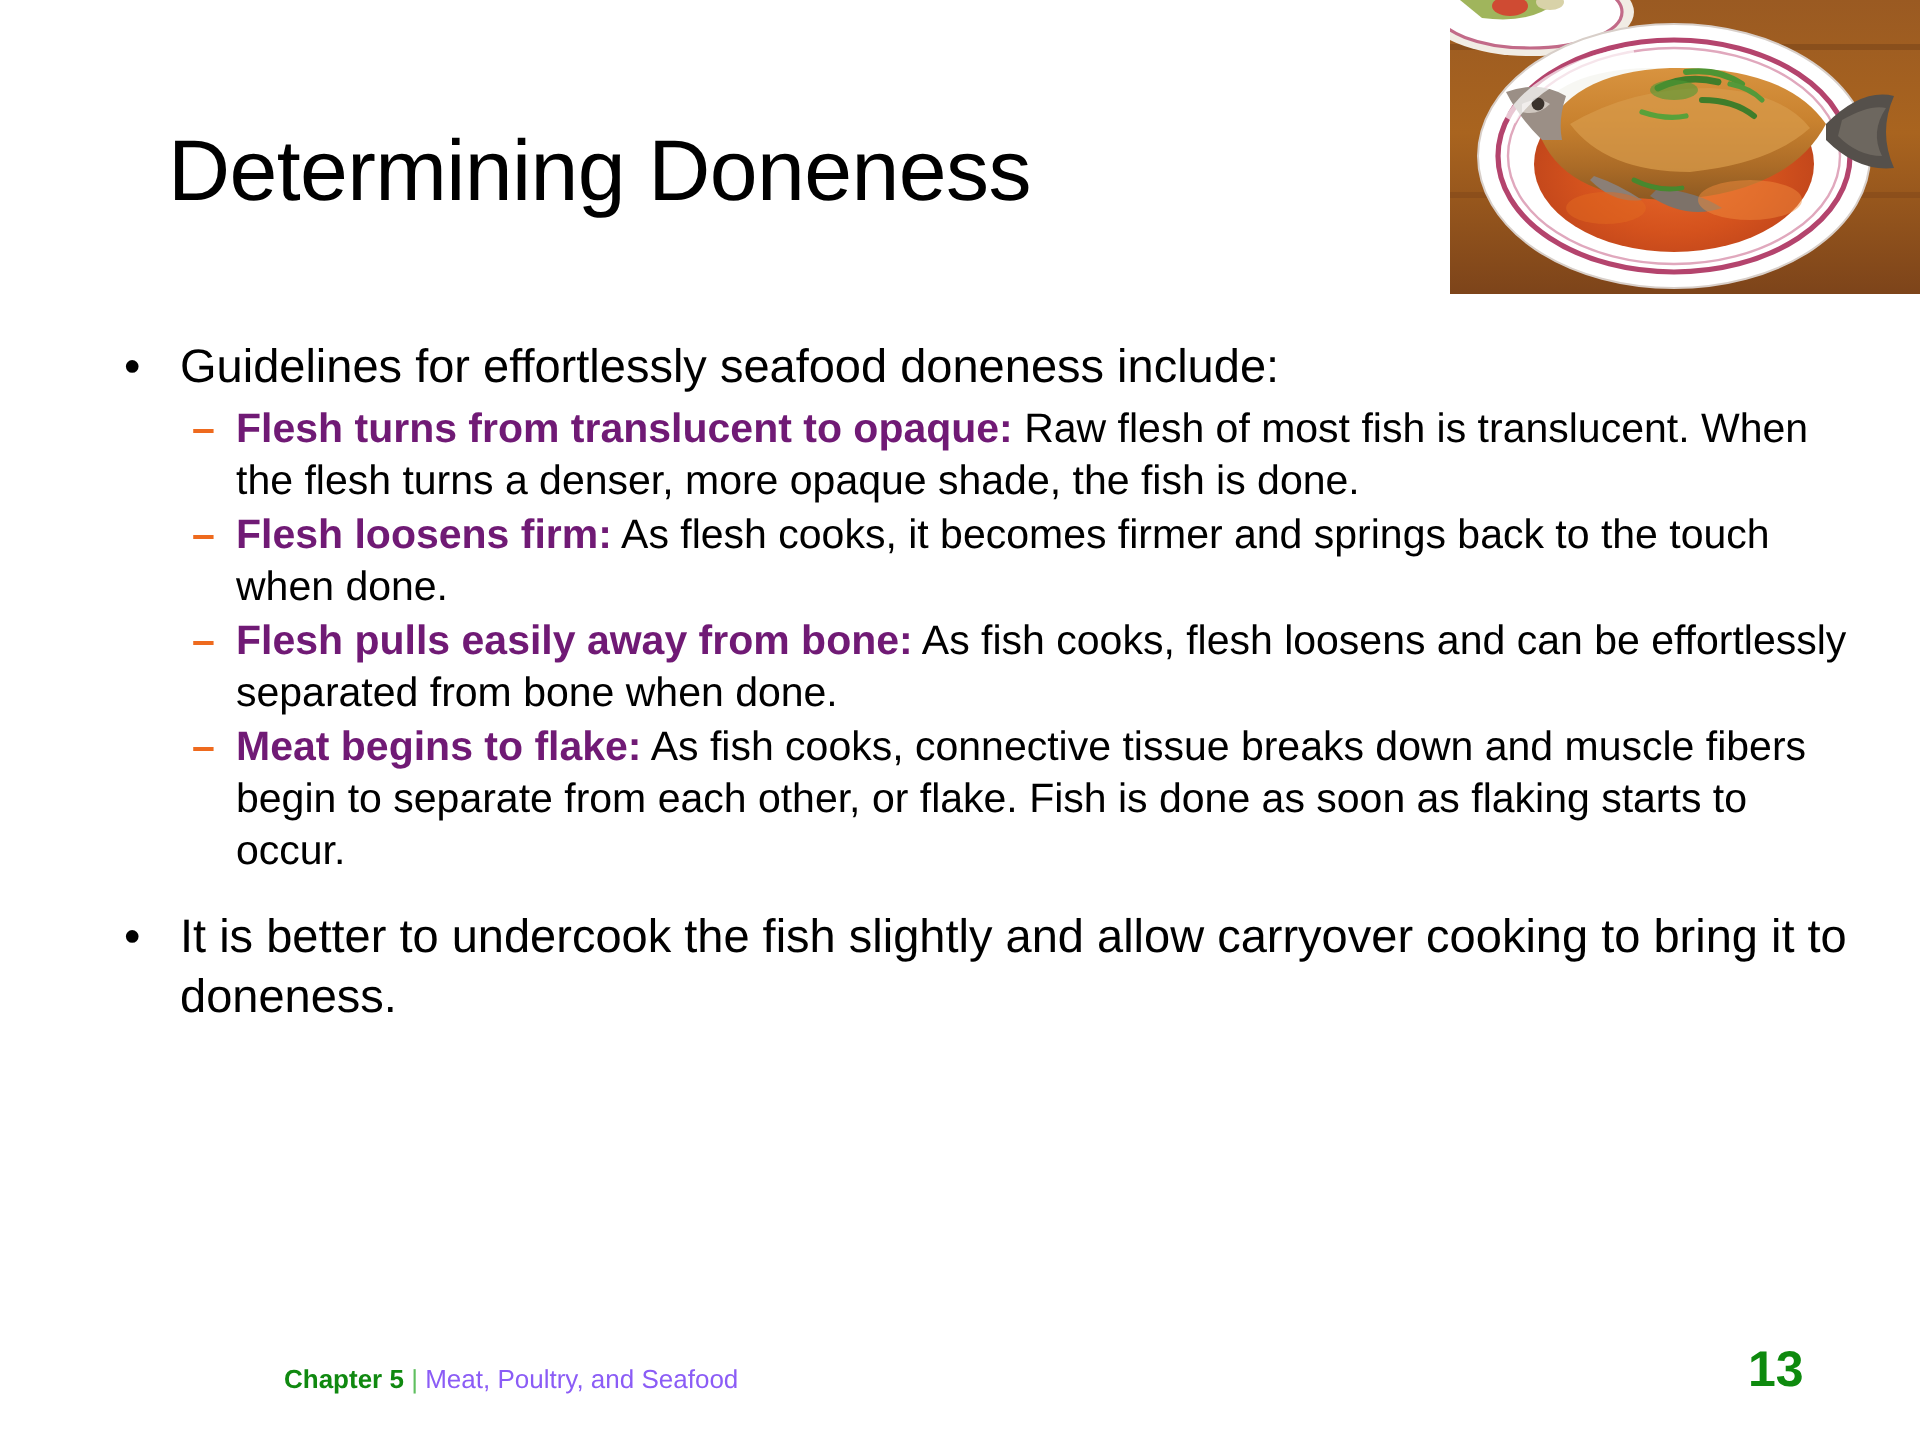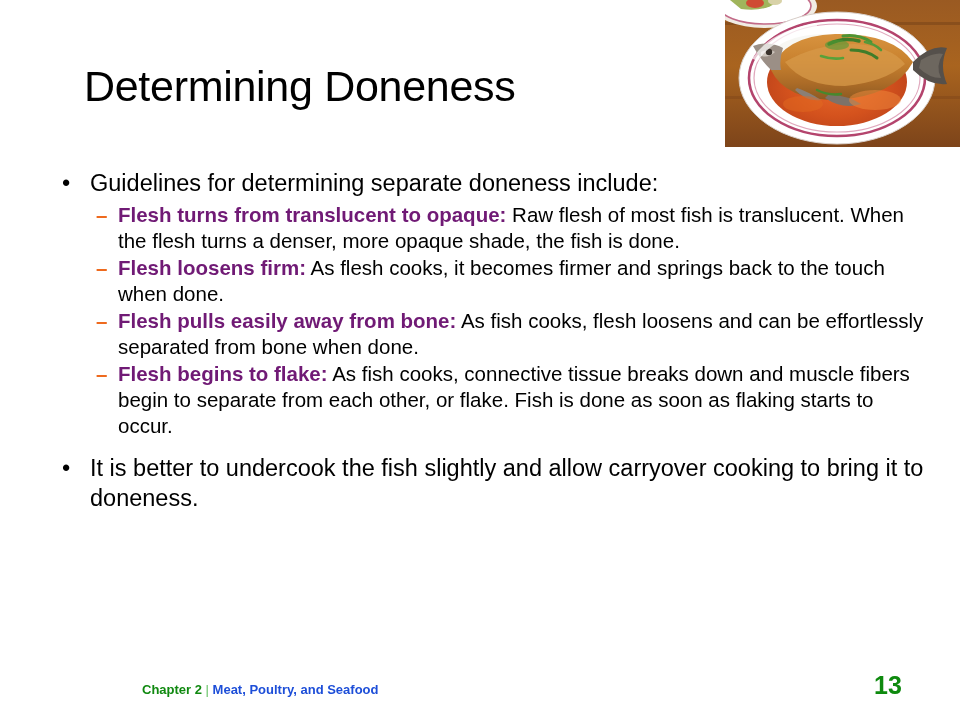--- a/index.html
+++ b/index.html
@@ -108,22 +108,22 @@
   }
   #footer .chap {
     font-weight: bold;
     color: #108910;
   }
   #footer .sep {
     color: #5FBF5F;
     font-weight: normal;
   }
   #footer .rest {
-    color: #1d4ed8;
-    font-weight: bold;
+    color: #8b5cf6;
+    font-weight: normal;
   }
   #pagenum {
     position: absolute;
     left: 874px;
     top: 670px;
     font-size: 25px;
     line-height: 30px;
     font-weight: bold;
     color: #0E8A0E;
     text-align: center;
@@ -202,21 +202,21 @@
       <path d="M30 60 Q46 34 92 26" stroke="#ffffff" stroke-width="6" fill="none" opacity="0.7"></path>
     </svg>
   </div>
 
   <div id="title">Determining Doneness</div>
 
   <div id="body">
 
     <div class="lvl1">
       <span class="marker">•</span>
-      <span>Guidelines for determining separate doneness include:</span>
+      <span>Guidelines for effortlessly seafood doneness include:</span>
     </div>
 
     <div class="sublist">
 
       <div class="lvl2">
         <span class="marker">–</span>
         <span class="lead">Flesh turns from translucent to opaque:</span><span> Raw flesh of most fish is translucent. When the flesh turns a denser, more opaque shade, the fish is done.</span>
       </div>
 
       <div class="lvl2">
@@ -224,33 +224,33 @@
         <span class="lead">Flesh loosens firm:</span><span> As flesh cooks, it becomes firmer and springs back to the touch when done.</span>
       </div>
 
       <div class="lvl2">
         <span class="marker">–</span>
         <span class="lead">Flesh pulls easily away from bone:</span><span> As fish cooks, flesh loosens and can be effortlessly separated from bone when done.</span>
       </div>
 
       <div class="lvl2">
         <span class="marker">–</span>
-        <span class="lead">Flesh begins to flake:</span><span> As fish cooks, connective tissue breaks down and muscle fibers begin to separate from each other, or flake. Fish is done as soon as flaking starts to occur.</span>
+        <span class="lead">Meat begins to flake:</span><span> As fish cooks, connective tissue breaks down and muscle fibers begin to separate from each other, or flake. Fish is done as soon as flaking starts to occur.</span>
       </div>
 
     </div>
 
     <div class="spacer-lvl1"></div>
 
     <div class="lvl1">
       <span class="marker">•</span>
       <span>It is better to undercook the fish slightly and allow carryover cooking to bring it to doneness.</span>
     </div>
 
   </div>
 
   <div id="footer">
-    <span class="chap">Chapter 2</span><span class="sep"> | </span><span class="rest">Meat, Poultry, and Seafood</span>
+    <span class="chap">Chapter 5</span><span class="sep"> | </span><span class="rest">Meat, Poultry, and Seafood</span>
   </div>
 
   <div id="pagenum">13</div>
 
 </div>
 
 </body></html>

